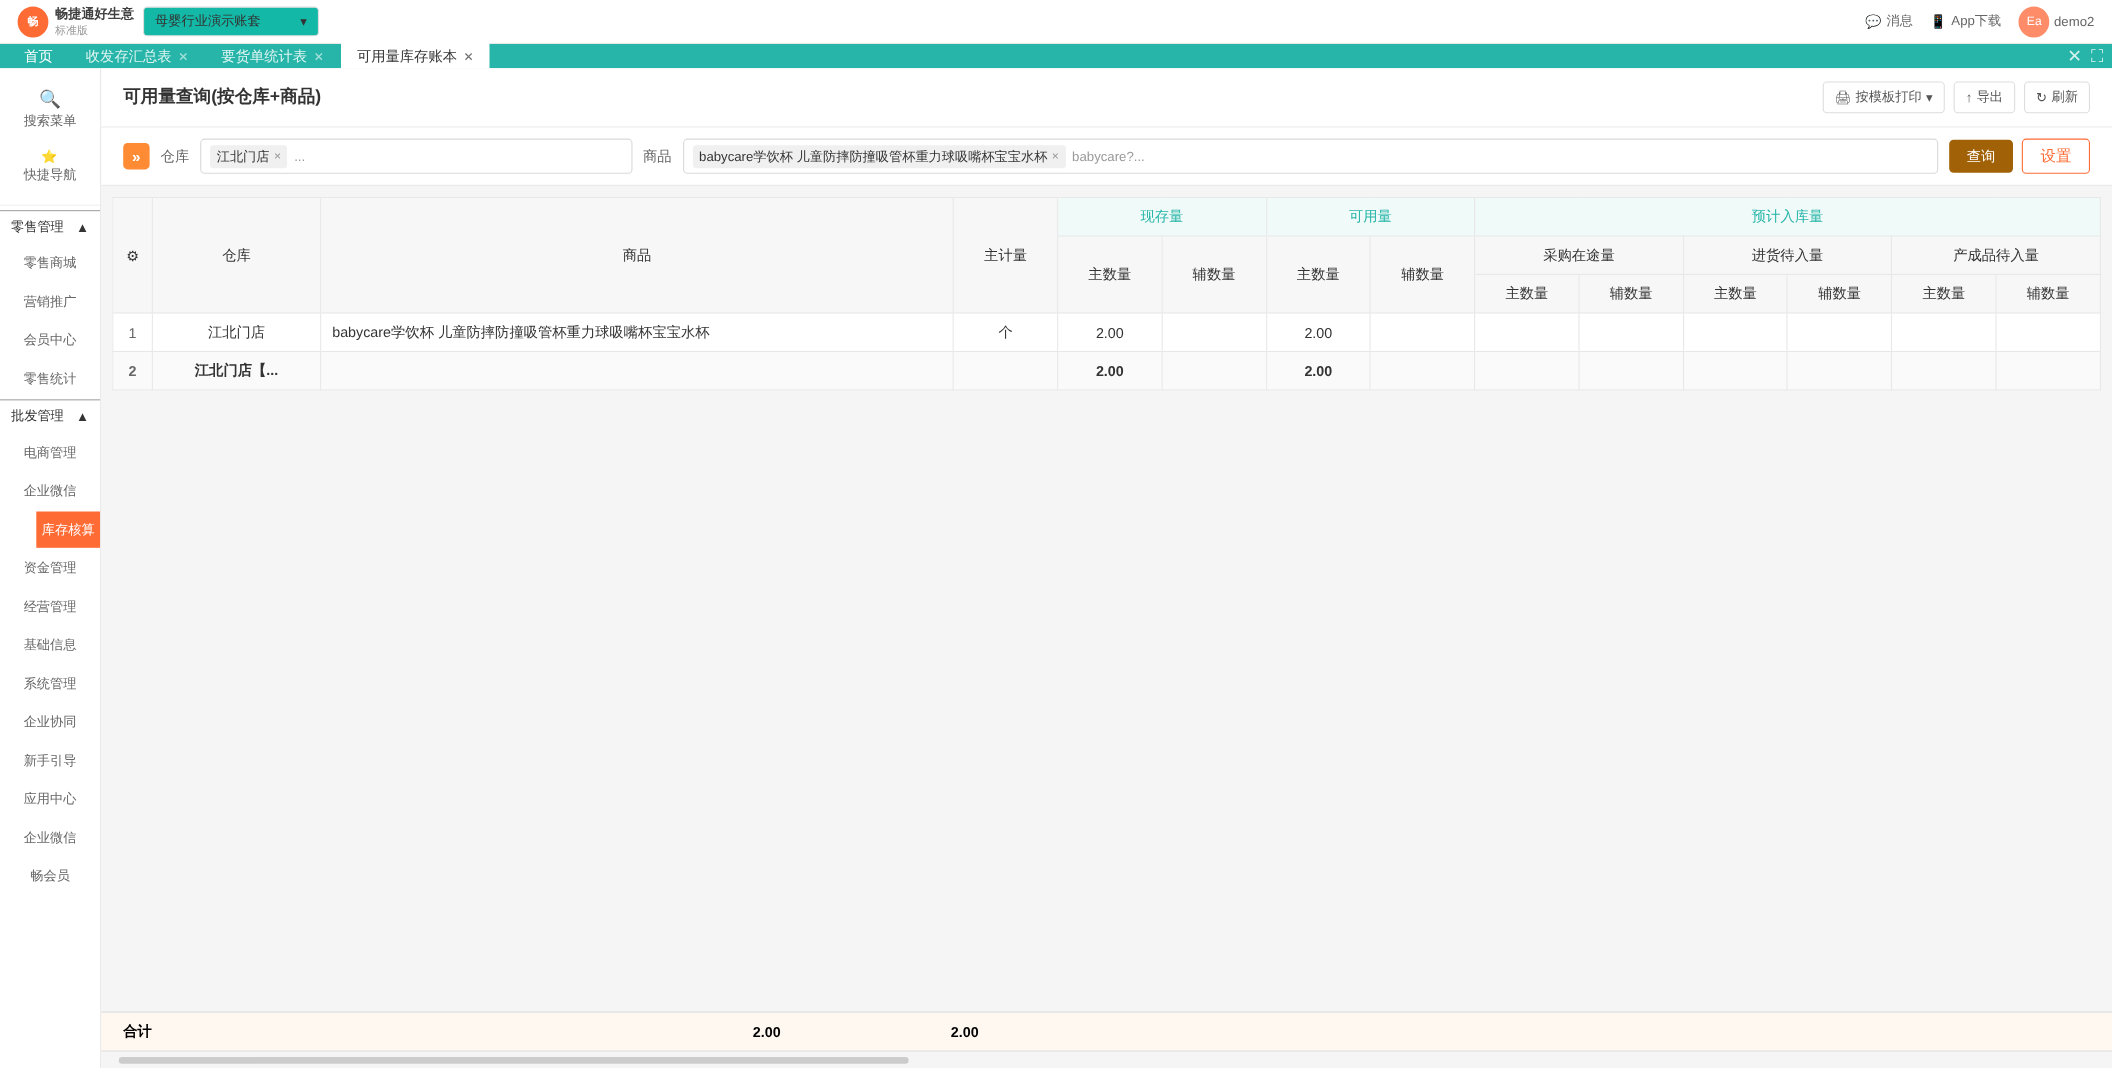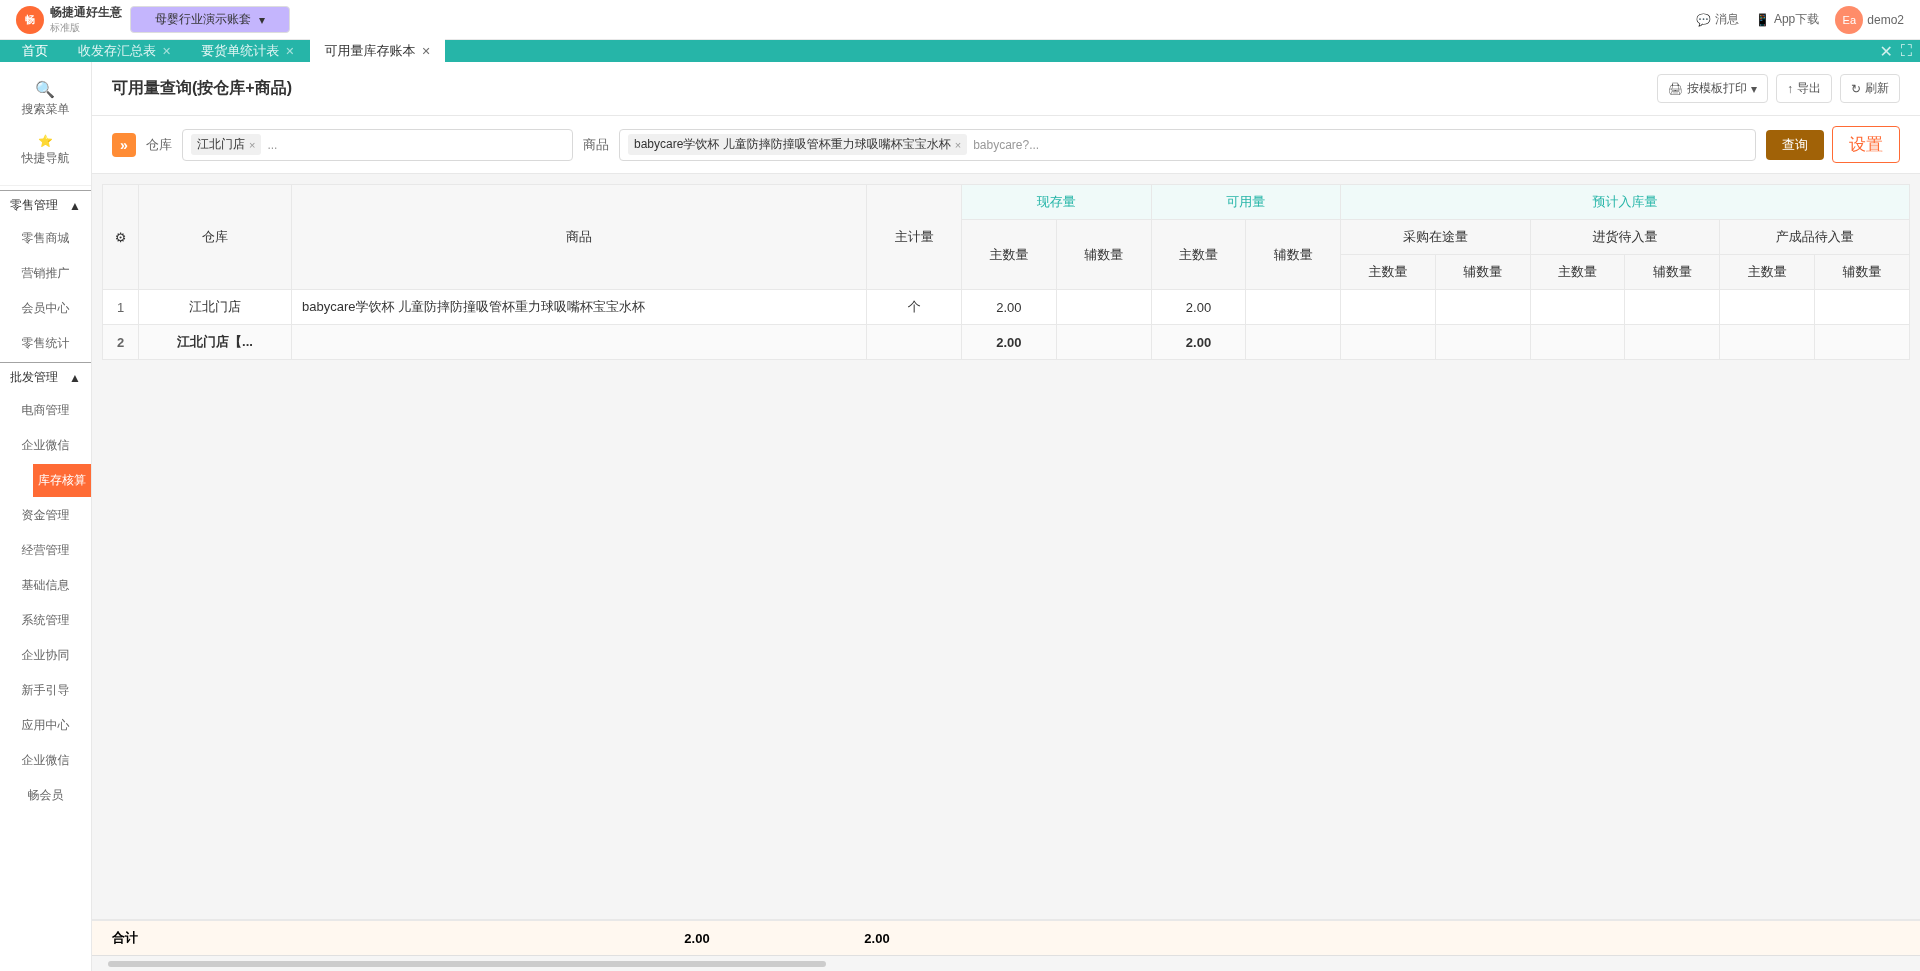--- a/index.html
+++ b/index.html
@@ -12,21 +12,21 @@
       display: flex;
       align-items: center;
       justify-content: space-between;
       padding: 0 16px;
       border-bottom: 1px solid #e8e8e8;
       flex-shrink: 0;
     }
     .top-bar-left { display: flex; align-items: center; gap: 8px; }
     .logo-area { display: flex; align-items: center; gap: 6px; }
     .logo-icon { width: 28px; height: 28px; background: #ff6b35; border-radius: 50%; display: flex; align-items: center; justify-content: center; color: #fff; font-size: 10px; font-weight: bold; }
-    .store-selector { display: flex; align-items: center; gap: 4px; padding: 4px 24px; border: 1px solid #ddd; border-radius: 4px; cursor: pointer; background: #c4b5fd; color: #333; font-size: 12px; min-width: 160px; }
+    .store-selector { display: flex; align-items: center; gap: 4px; padding: 4px 10px; border: 1px solid #ddd; border-radius: 4px; cursor: pointer; background: #14b8a6; color: #333; font-size: 12px; min-width: 160px; }
     .top-bar-right { display: flex; align-items: center; gap: 16px; }
     .top-bar-btn { display: flex; align-items: center; gap: 4px; cursor: pointer; color: #666; font-size: 12px; }
     .avatar { width: 28px; height: 28px; border-radius: 50%; background: #ff8c69; display: flex; align-items: center; justify-content: center; color: #fff; font-size: 11px; }
 
     
     .tab-bar {
       height: 22px;
       background: #26b5a8;
       display: flex;
       align-items: center;
@@ -152,21 +152,21 @@
       background: #fff;
     }
     .filter-tag {
       display: flex; align-items: center; gap: 4px;
       background: #f0f0f0; border-radius: 3px; padding: 2px 6px; font-size: 12px; color: #333;
     }
     .filter-tag-close { cursor: pointer; color: #999; font-size: 11px; }
     .filter-more { color: #999; font-size: 12px; cursor: pointer; }
     .filter-actions { display: flex; gap: 8px; align-items: center; }
     .btn-query { background: #a16207; color: #fff; border: none; border-radius: 4px; padding: 6px 16px; cursor: pointer; font-size: 13px; }
-    .btn-setting { background: #fff; color: #ff6b35; border: 1px solid #ff6b35; border-radius: 4px; padding: 6px 16px; cursor: pointer; font-size: 17px; }
+    .btn-setting { background: #fff; color: #ff6b35; border: 1px solid #ff6b35; border-radius: 4px; padding: 6px 16px; cursor: pointer; font-size: 14px; }
 
     
     .table-area {
       flex: 1;
       overflow: auto;
       padding: 10px 10px 0 10px;
     }
     .data-table {
       width: 100%;
       border-collapse: collapse;

